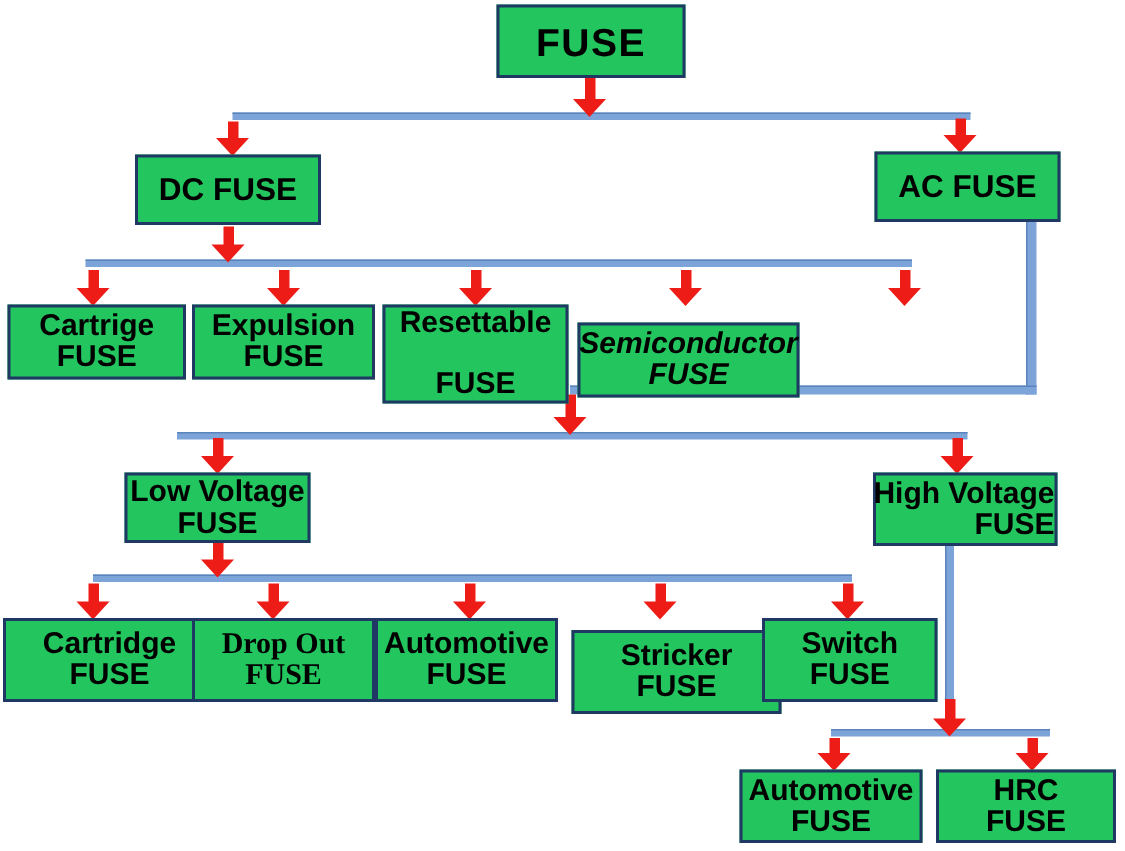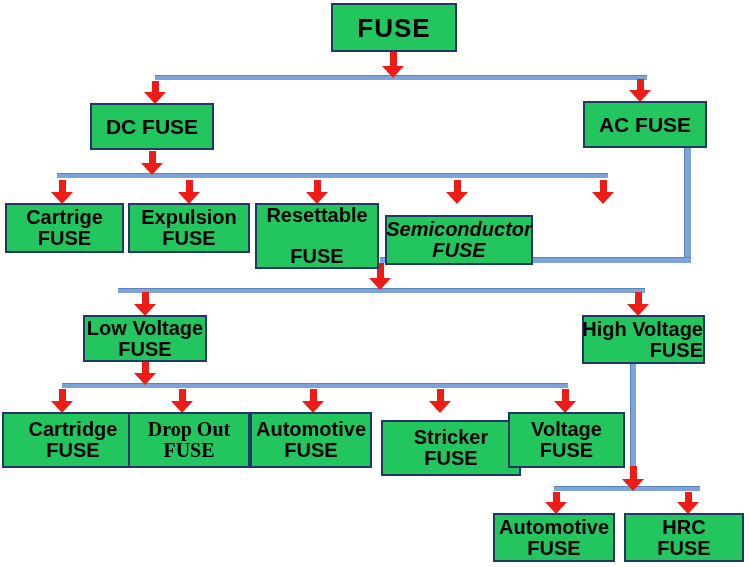--- a/index.html
+++ b/index.html
@@ -176,21 +176,21 @@
   </div>
   <div class="node two" style="left:250px;top:412px;width:122px;height:56px;">
     <span>Automotive</span>
     <span>FUSE</span>
   </div>
   <div class="node two" style="left:381px;top:420px;width:140px;height:56px;">
     <span>Stricker</span>
     <span>FUSE</span>
   </div>
   <div class="node two" style="left:508px;top:412px;width:117px;height:56px;">
-    <span>Voltage</span>
+    <span>Switch</span>
     <span>FUSE</span>
   </div>
 
   <div class="node two" style="left:493px;top:513px;width:122px;height:49px;">
     <span>Automotive</span>
     <span>FUSE</span>
   </div>
   <div class="node two" style="left:624px;top:513px;width:120px;height:49px;">
     <span>HRC</span>
     <span>FUSE</span>

